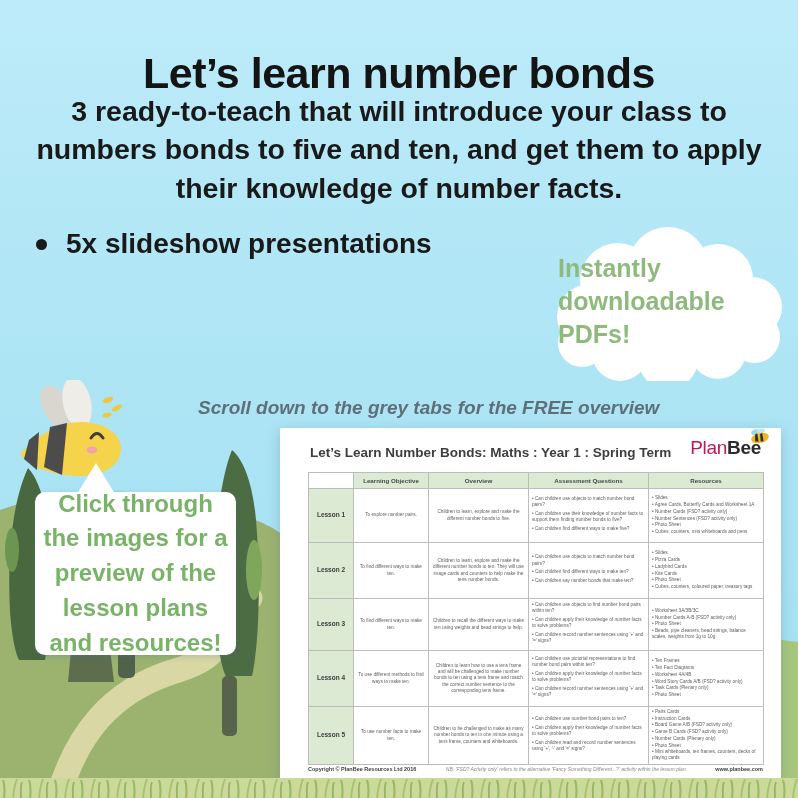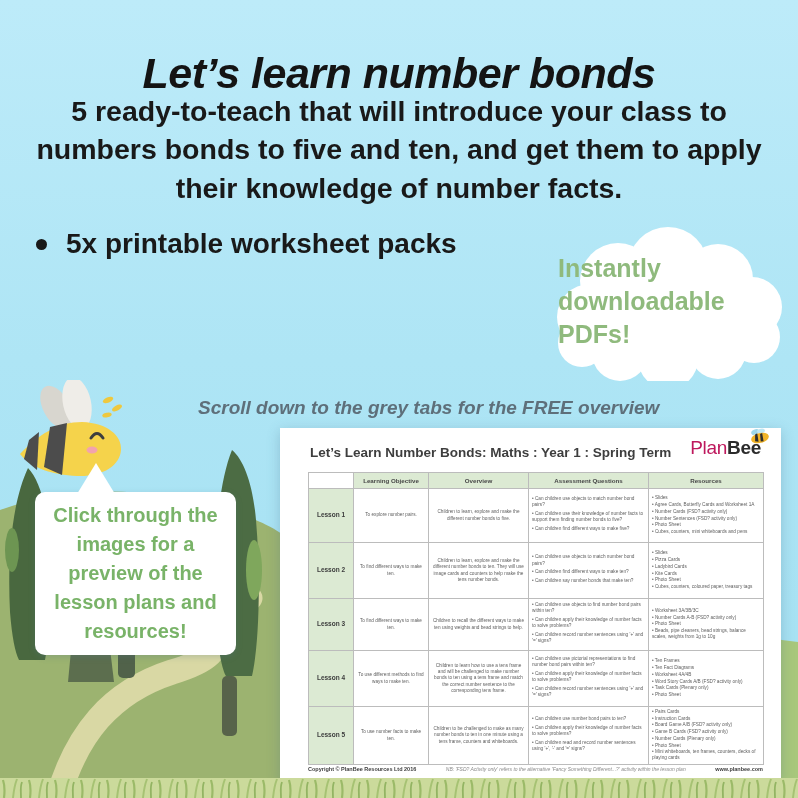--- a/index.html
+++ b/index.html
@@ -3,21 +3,21 @@
 <meta charset="utf-8">
 <style>
   html,body{margin:0;padding:0;}
   .stage{
     position:relative;width:798px;height:798px;overflow:hidden;
     background:linear-gradient(180deg,#bdebf9 0%,#aee5f5 45%,#a3e0f2 100%);
     font-family:"Liberation Sans","DejaVu Sans",sans-serif;
   }
   
   .title{position:absolute;top:20px;left:0;right:0;text-align:center;
-    font-size:43px;font-weight:bold;color:#141414;letter-spacing:-.5px;font-style:italic;}
+    font-size:43px;font-weight:bold;color:#141414;letter-spacing:-.5px;}
   .subtitle{position:absolute;top:92px;left:32px;right:32px;text-align:center;
     font-size:28.5px;font-weight:bold;color:#191919;line-height:1.35;}
   .bullets{position:absolute;top:228px;left:28px;margin:0;padding:0;list-style:none;}
   .bullets li{display:flex;align-items:center;font-size:28px;font-weight:bold;
     color:#191919;margin-bottom:16px;}
   .bullets .dot{width:11px;height:11px;border-radius:50%;background:#191919;
     margin:0 19px 0 8px;flex:none;}
   
   .cloud{position:absolute;left:540px;top:219px;width:252px;height:164px;}
   .cloud svg{position:absolute;inset:0;}
@@ -28,21 +28,21 @@
   .scroll-note{position:absolute;top:397px;right:40px;width:560px;
     font-style:italic;font-weight:bold;font-size:19px;color:#5e6f7a;z-index:2;}
   
   .bee{position:absolute;left:14px;top:380px;width:124px;height:106px;z-index:4;}
   
   .bubble{position:absolute;left:35px;top:492px;width:201px;height:163px;background:#fff;
     border-radius:10px;box-shadow:0 2px 6px rgba(80,120,140,.25);z-index:4;}
   .bubble::before{content:"";position:absolute;top:-29px;left:42px;width:0;height:0;
     border:19px solid transparent;border-top:0;border-bottom:31px solid #fff;}
   .bubble-text{position:absolute;inset:10px 7px;display:flex;align-items:center;
-    justify-content:center;text-align:center;font-size:20px;font-weight:bold;
+    justify-content:center;text-align:center;font-size:24px;font-weight:bold;
     color:#79b368;line-height:1.45;}
   
   .landscape{position:absolute;left:0;top:430px;width:798px;height:368px;z-index:1;}
   .front-grass{position:absolute;left:0;bottom:0;width:798px;height:20px;z-index:5;}
   
   .doc{position:absolute;left:280px;top:428px;width:501px;height:352px;background:#fff;
     box-shadow:0 3px 12px rgba(70,110,135,.3);z-index:2;}
   .doc-title{position:absolute;left:30px;top:17px;font-size:13.5px;font-weight:bold;color:#3e3e3e;}
   .logo{position:absolute;right:20px;top:9px;font-size:19px;color:#3a3a3a;letter-spacing:-.3px;}
   .logo .logo-plan{font-weight:normal;color:#be185d;}
@@ -94,26 +94,26 @@
     <rect x="118" y="176" width="17" height="72" rx="5" fill="#51624a"></rect>
 
     <path d="M232,20 C219,52 213,112 216,182 C217,212 221,237 226,246 L252,246 C259,216 261,150 256,90 C253,55 244,30 232,20 Z" fill="#4c6c44"></path>
     <path d="M203,95 C194,122 190,162 193,208 L215,208 C219,170 219,130 214,100 Z" fill="#55754a"></path>
     <ellipse cx="254" cy="140" rx="8" ry="30" fill="#7fa75c"></ellipse>
     <ellipse cx="198" cy="150" rx="6" ry="22" fill="#6d9552"></ellipse>
     <rect x="222" y="246" width="15" height="60" rx="5" fill="#57634a"></rect>
   </svg>
 
   <h1 class="title">Let’s learn number bonds</h1>
-  <div class="subtitle">5 ready-to-teach that will introduce your class to numbers bonds to five and ten, and get them to apply their knowledge of number facts.</div>
+  <div class="subtitle">3 ready-to-teach that will introduce your class to numbers bonds to five and ten, and get them to apply their knowledge of number facts.</div>
 
   <ul class="bullets">
     <li>
       <span class="dot"></span>
-      <span>5x printable worksheet packs</span>
+      <span>5x slideshow presentations</span>
     </li>
   </ul>
 
   <div class="cloud">
     <svg viewBox="0 0 252 162" aria-hidden="true">
       <g fill="#ffffff">
         <circle cx="50" cy="98" r="33"></circle>
           <circle cx="78" cy="62" r="38"></circle>
         <circle cx="128" cy="48" r="40"></circle>
           <circle cx="178" cy="60" r="35"></circle>

